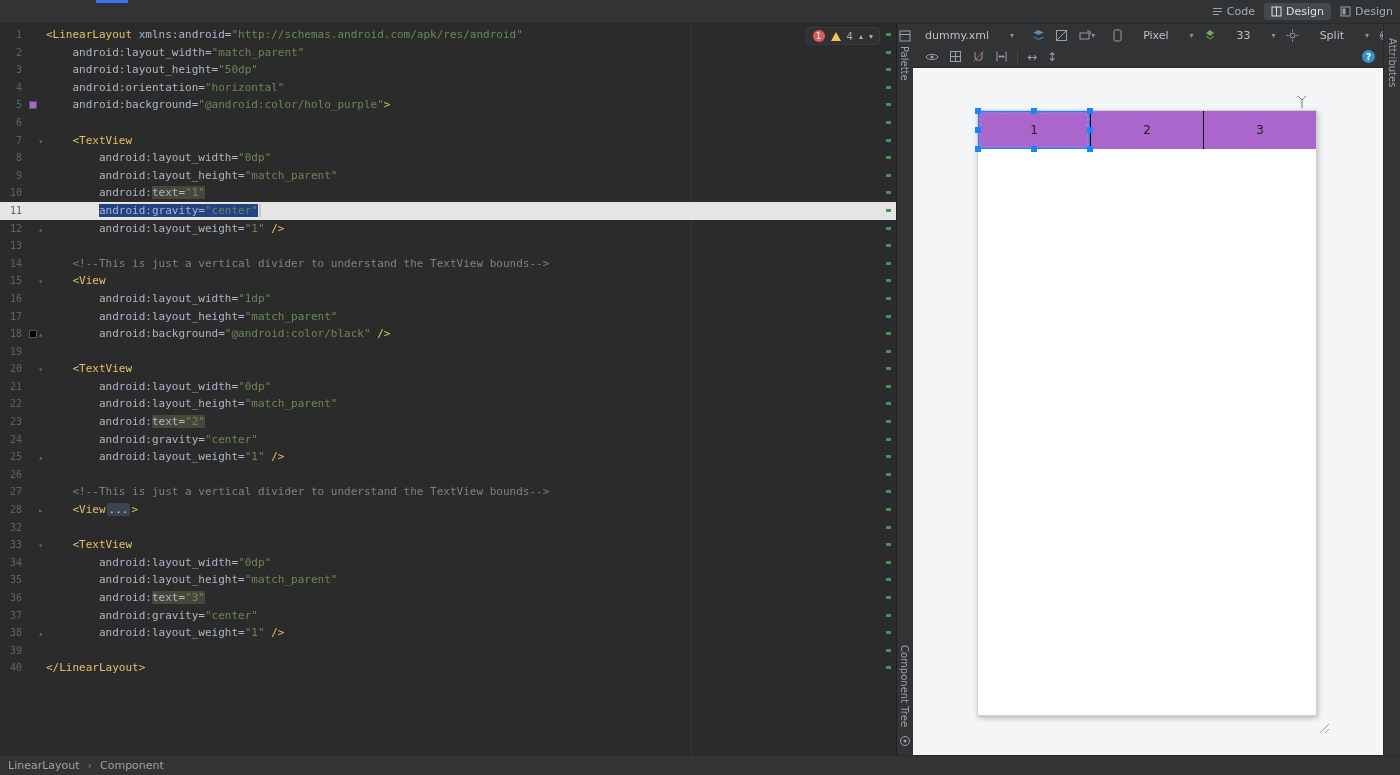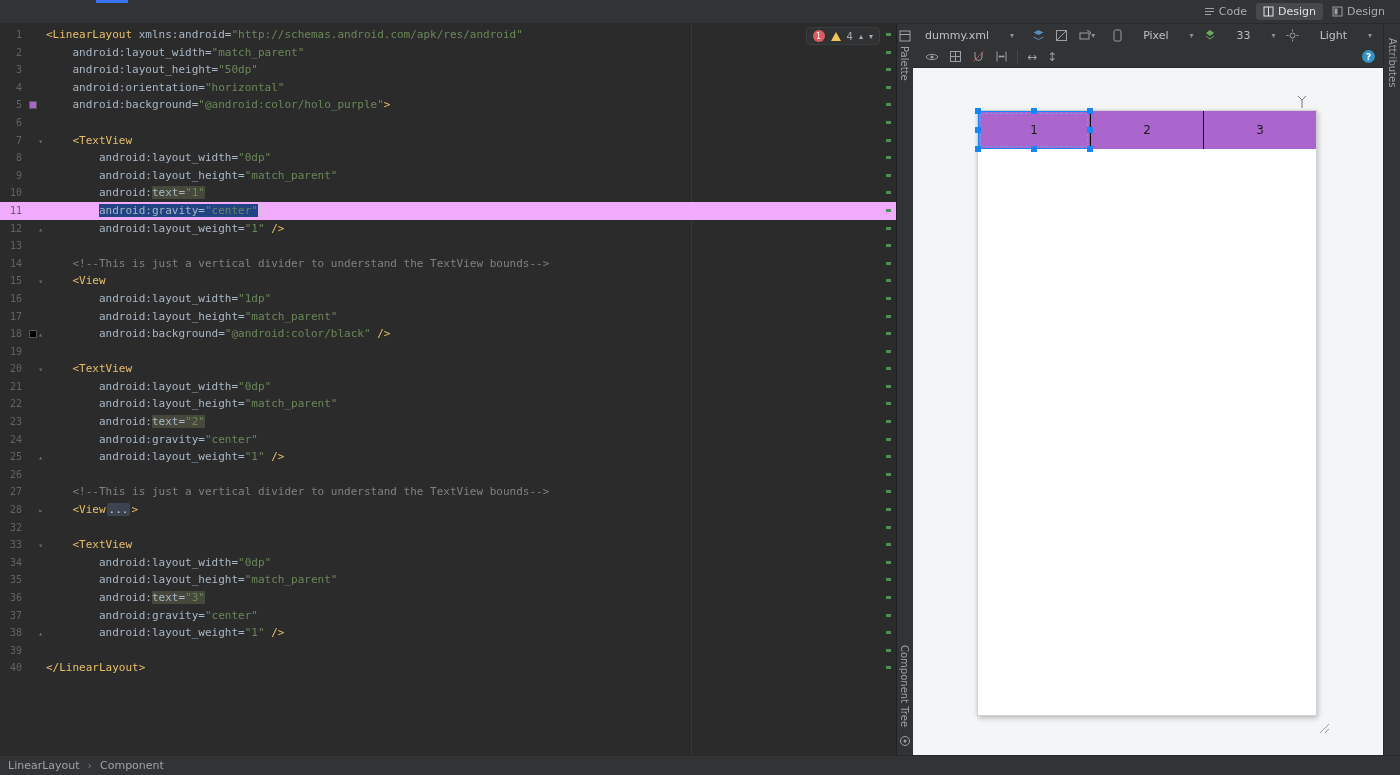--- a/index.html
+++ b/index.html
@@ -1,33 +1,33 @@
 <!DOCTYPE html>
 <html><head>
 <meta charset="utf-8">
 <style>
   *{margin:0;padding:0;box-sizing:border-box}
   html,body{width:1400px;height:775px;background:#2b2b2b;font-family:"DejaVu Sans","Liberation Sans",sans-serif;overflow:hidden;position:relative}
 
   
-  .topbar{position:absolute;top:0;left:0;right:0;height:24px;background:#313335;border-bottom:1px solid #27292b;display:flex;align-items:center;justify-content:flex-end;gap:2px;padding-right:8px;z-index:5}
+  .topbar{position:absolute;top:0;left:0;right:0;height:24px;background:#313335;border-bottom:1px solid #27292b;display:flex;align-items:center;justify-content:flex-end;gap:2px;z-index:5}
   .tabind{position:absolute;top:0;left:96px;width:32px;height:3px;background:#3874f2}
   .mode{display:flex;align-items:center;gap:4px;color:#a7adb3;font-size:11px;padding:2px 7px;border-radius:3px;cursor:default}
   .mode.active{background:#45494c;color:#dfe1e5}
   .mode svg{display:block}
 
   
   .main{position:absolute;top:24px;left:0;right:0;bottom:20px;display:flex}
 
   
   .editor{position:relative;width:897px;flex:0 0 897px;background:#2b2b2b;overflow:hidden;border-right:1px solid #1e2022}
   .margin-guide{position:absolute;left:691px;top:0;bottom:0;width:1px;background:#383838}
   .code-lines{position:absolute;top:2px;left:0;right:0;font-family:"DejaVu Sans Mono","Liberation Mono",monospace;font-size:11px;line-height:17.6px;white-space:pre}
   .code-line{display:flex;height:17.6px}
-  .code-line.current{background:#f0abfc}
+  .code-line.current{background:#e5e5e5}
   .gut{width:46px;flex:0 0 46px;display:flex;color:#606366}
   .lnum{width:22px;text-align:right;font-size:10px}
   .gmark{width:24px;position:relative}
   .swatch{position:absolute;left:7px;top:5px;width:8px;height:8px;border:1px solid #555}
   .foldm{position:absolute;right:3px;top:1px;font-size:8px;color:#666a6e}
   .ct{flex:1}
   .tk.t{color:#e8bf6a}
   .tk.a,.tk.w,.tk.p{color:#a9b7c6}
   .tk.s{color:#6a8759}
   .tk.c{color:#808080}
@@ -221,21 +221,21 @@
               <path d="M2 4l4 3 4-3-4-3z" fill="#6fab5d"></path>
             </svg>
           <span>33</span>
           <span class="chv">▾</span>
         </span>
         <span class="tsel">
           <svg width="13" height="13">
               <circle cx="6.5" cy="6.5" r="2.5" fill="none" stroke="#9aa0a6"></circle>
               <path d="M6.5 0.5v2M6.5 10.5v2M0.5 6.5h2M10.5 6.5h2" stroke="#9aa0a6"></path>
             </svg>
-          <span>Light</span>
+          <span>Split</span>
           <span class="chv">▾</span>
         </span>
         <span class="tsel">
           <svg width="13" height="13">
               <circle cx="6.5" cy="6.5" r="5" fill="none" stroke="#9aa0a6"></circle>
               <path d="M1.5 6.5h10M6.5 1.5c-4 3-4 7 0 10c4-3 4-7 0-10z" fill="none" stroke="#9aa0a6"></path>
             </svg>
           <span>Palette (en-us)</span>
           <span class="chv">▾</span>
         </span>

